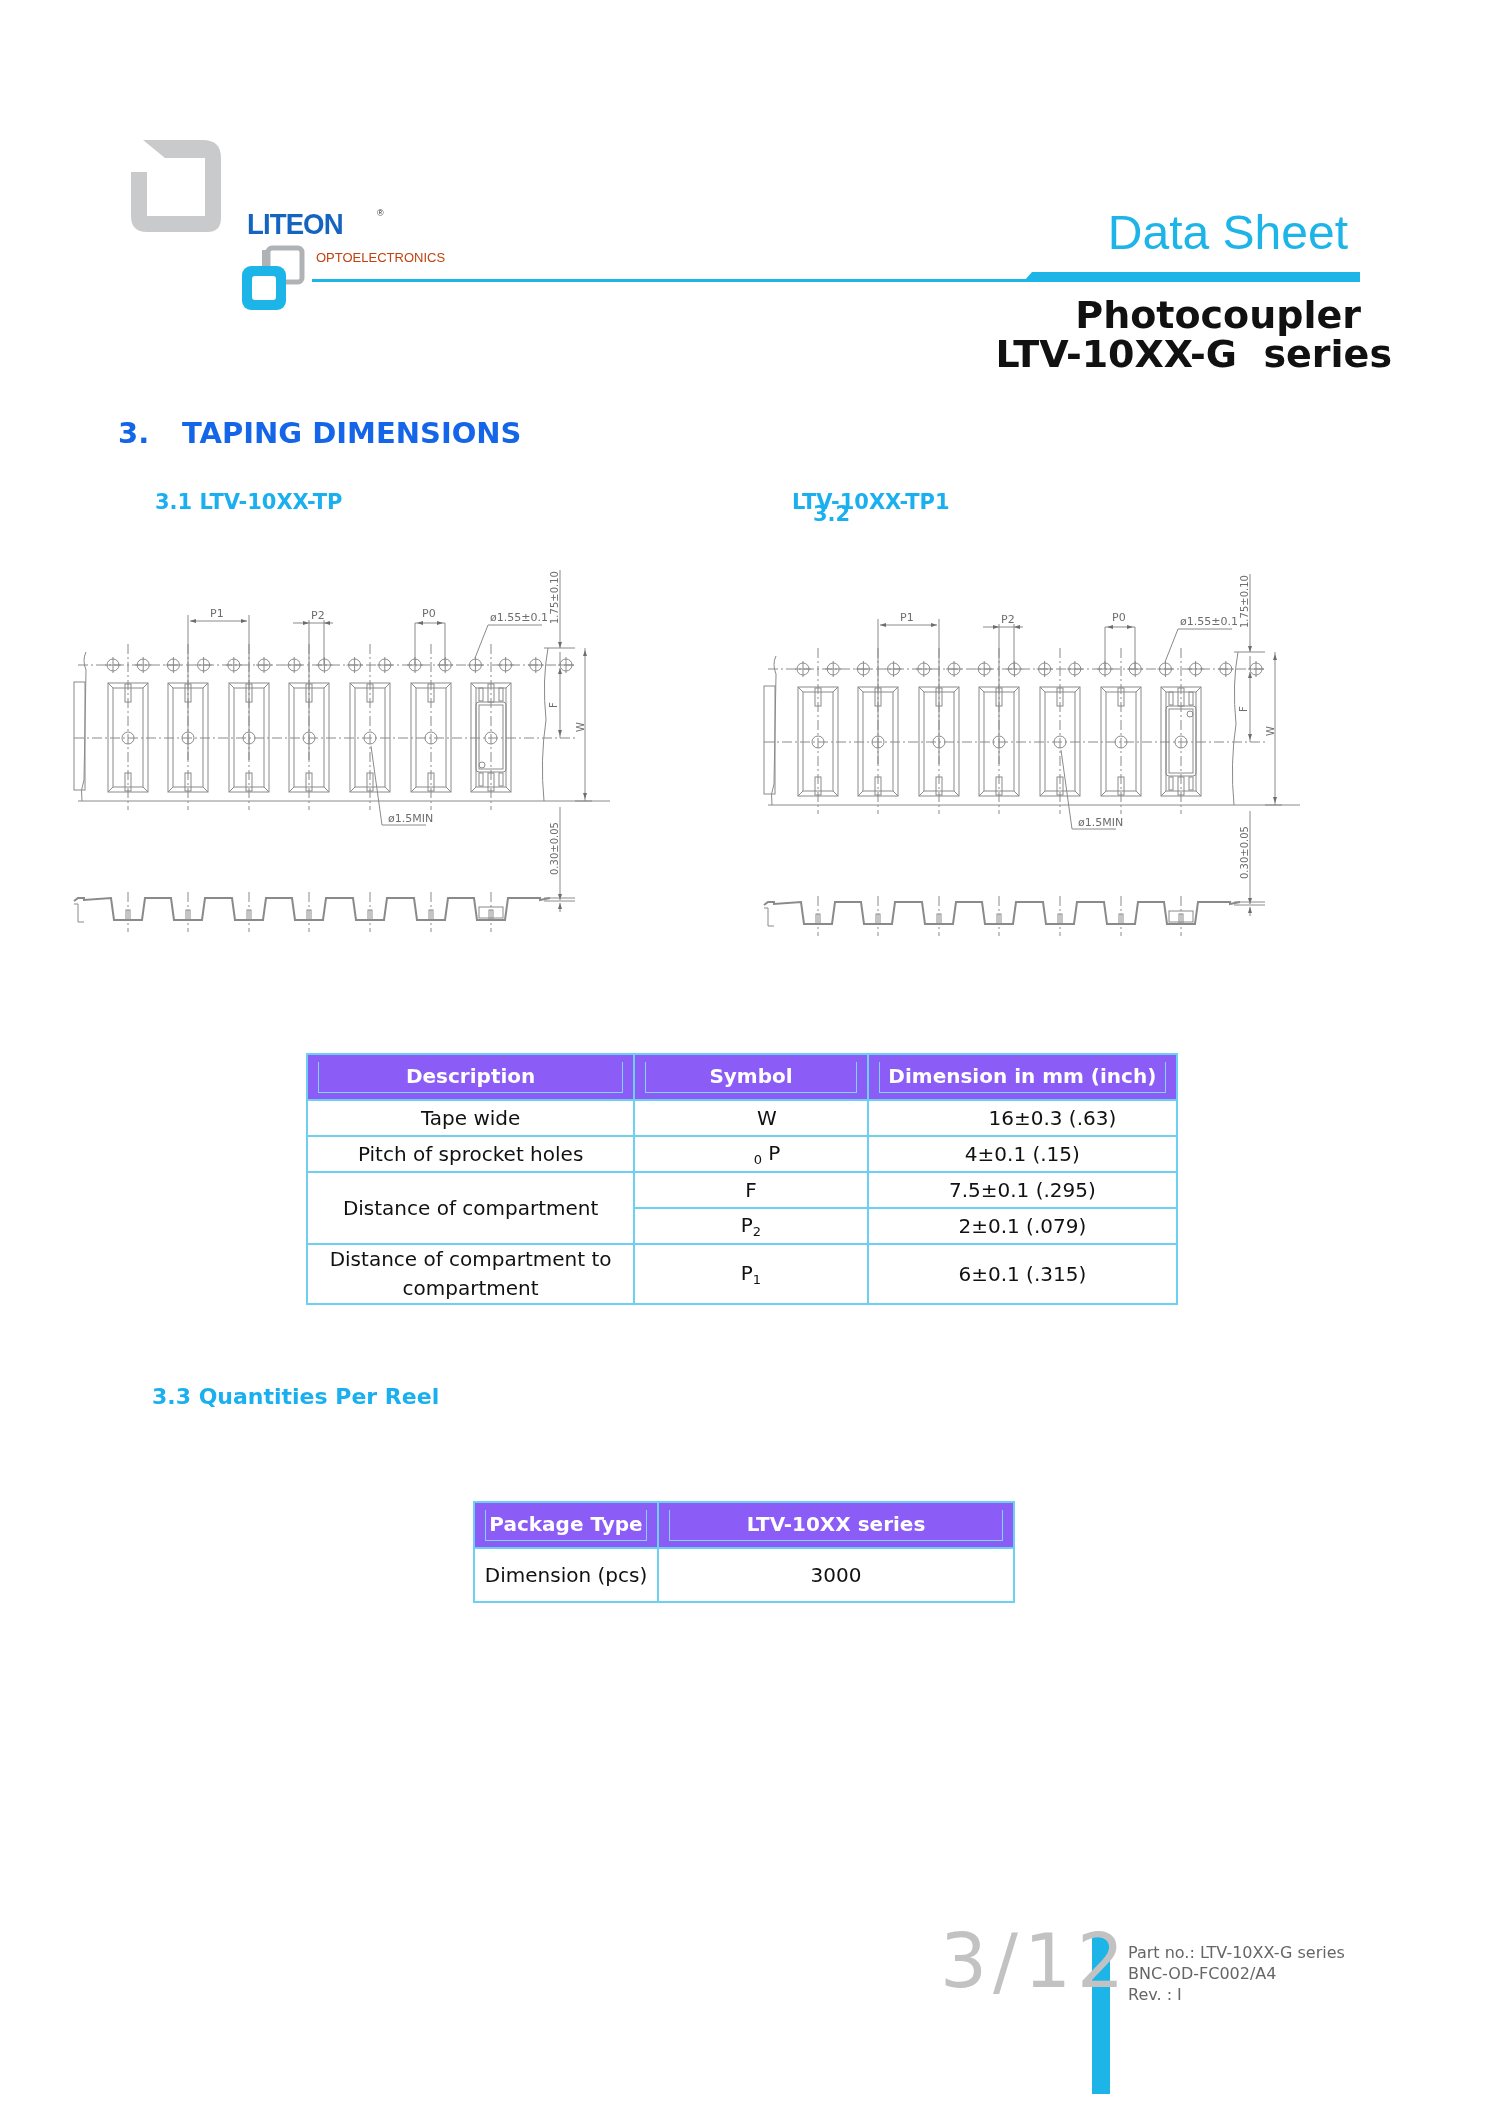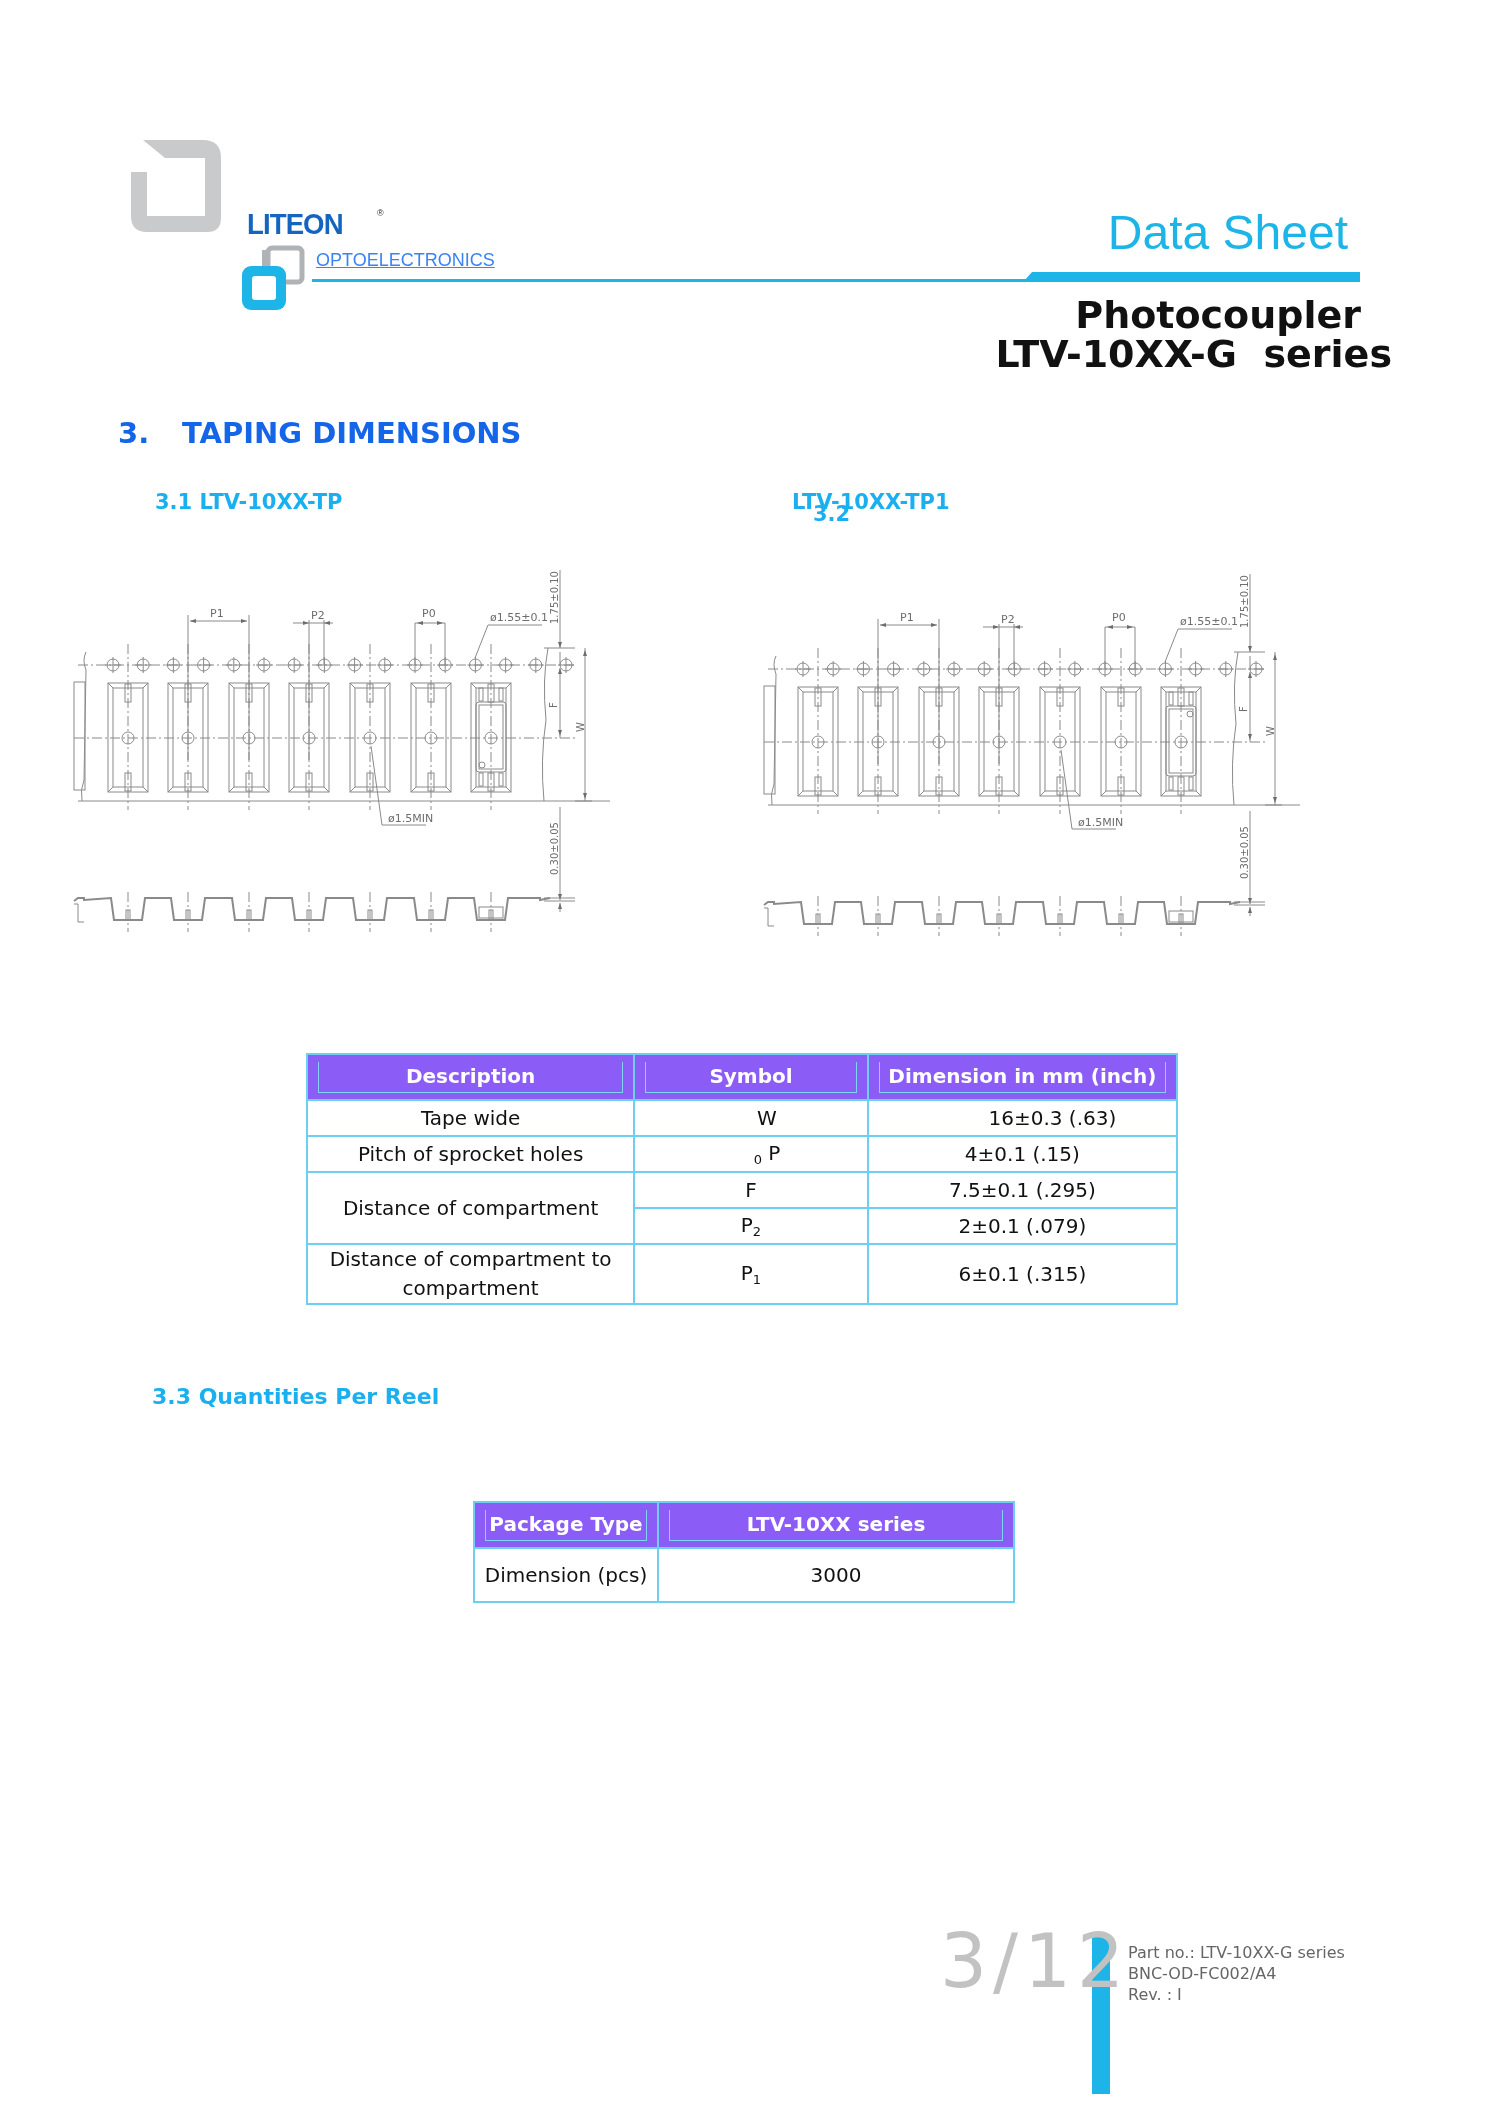--- a/index.html
+++ b/index.html
@@ -3,21 +3,21 @@
 <meta charset="utf-8">
 <style>
   html, body { margin: 0; padding: 0; background: #ffffff; }
   body { width: 1487px; height: 2105px; position: relative; overflow: hidden;
          font-family: "DejaVu Sans", sans-serif; color: #000; }
   .abs { position: absolute; }
   .logo-text { position: absolute; left: 247px; top: 207px; font-family: "Liberation Sans", sans-serif;
                font-weight: bold; font-size: 30px; color: #1565c0; letter-spacing: -1px; transform: scaleX(0.92); transform-origin: left; }
   .logo-reg { position: absolute; left: 377px; top: 208px; font-size: 9px; color: #333; font-family: "Liberation Sans", sans-serif; }
   .logo-sub { position: absolute; left: 316px; top: 250px; font-family: "Liberation Sans", sans-serif;
-              font-size: 18px; color: #3b82f6; letter-spacing: 0px; text-decoration: underline; }
+              font-size: 13px; color: #c2410c; letter-spacing: 0px; }
   .header-line-thin { position: absolute; left: 312px; top: 279px; width: 1048px; height: 3px; background: #1db5e8; }
   .header-line-thick { position: absolute; left: 1024px; top: 272px; width: 336px; height: 9px; background: #1db5e8;
                        clip-path: polygon(8px 0, 100% 0, 100% 100%, 0 100%); }
   .data-sheet { position: absolute; right: 139px; top: 205px; font-family: "Liberation Sans", sans-serif;
                 font-size: 48px; color: #1db5e8; }
   .title1 { position: absolute; right: 126px; top: 293px; font-family: "DejaVu Sans", sans-serif; font-weight: bold;
             font-size: 38px; color: #111; }
   .title2 { position: absolute; right: 95px; top: 332px; font-family: "DejaVu Sans", sans-serif; font-weight: bold;
             font-size: 38px; color: #111; }
 

